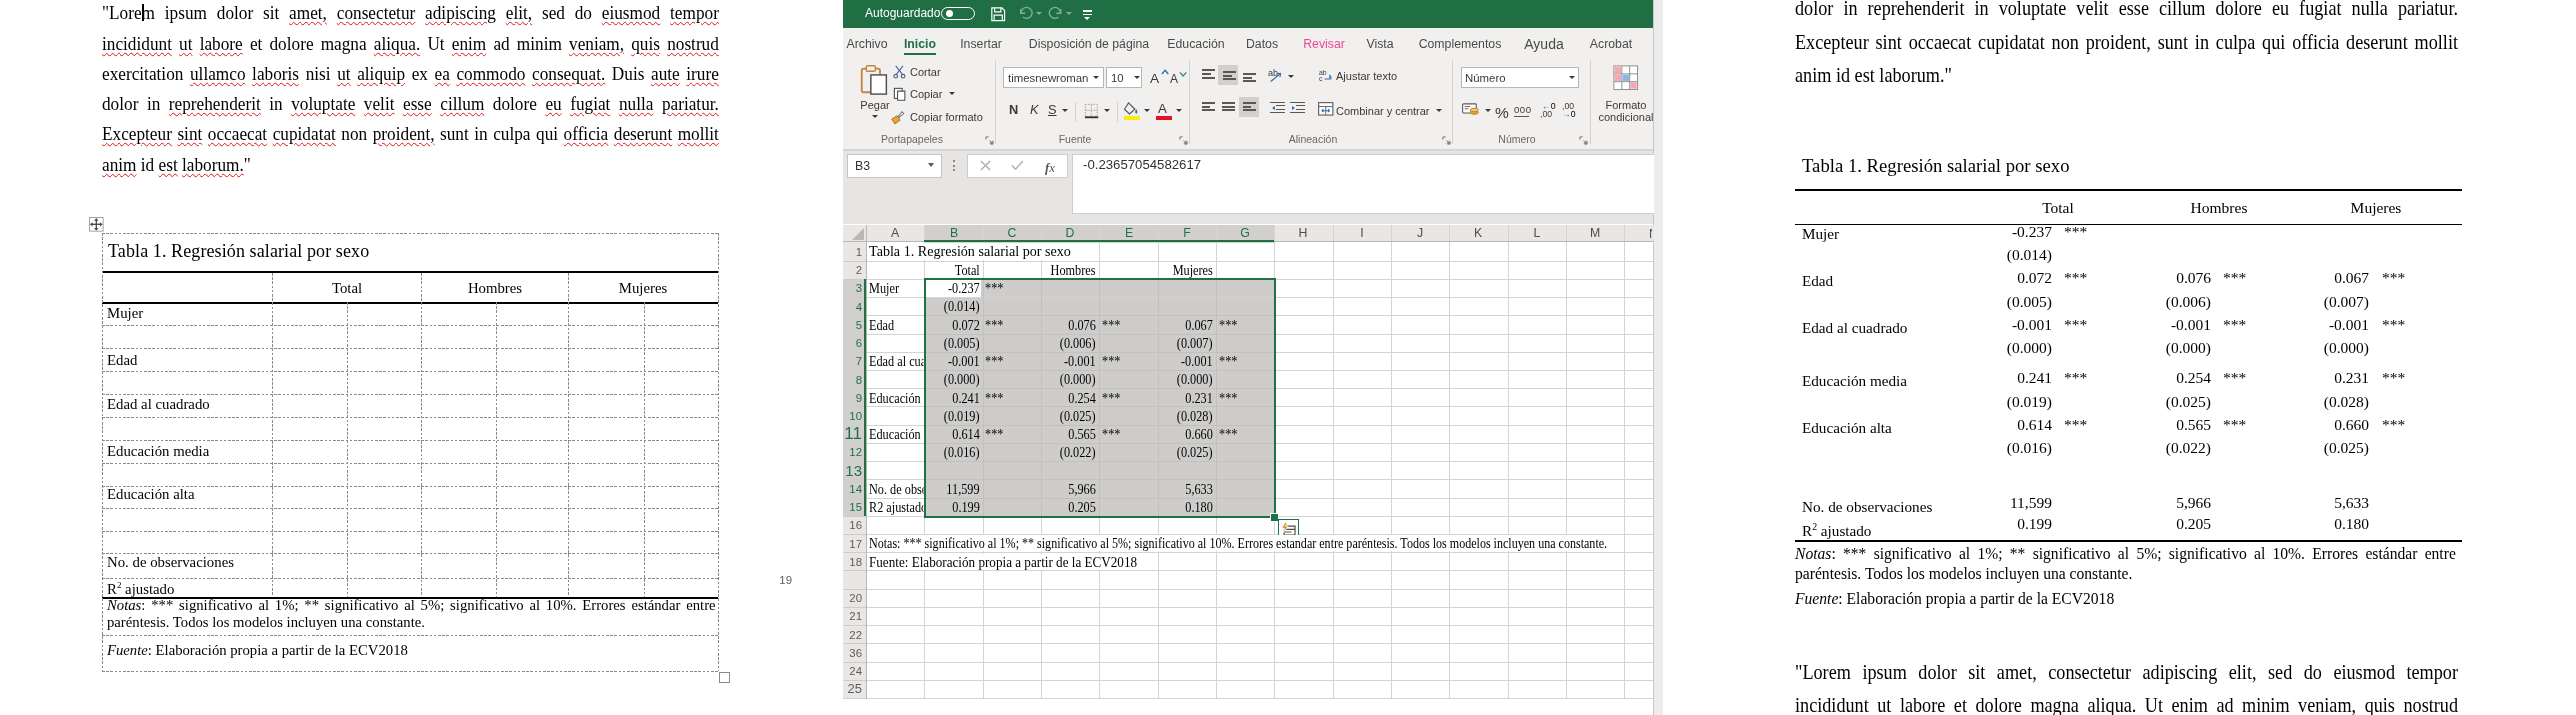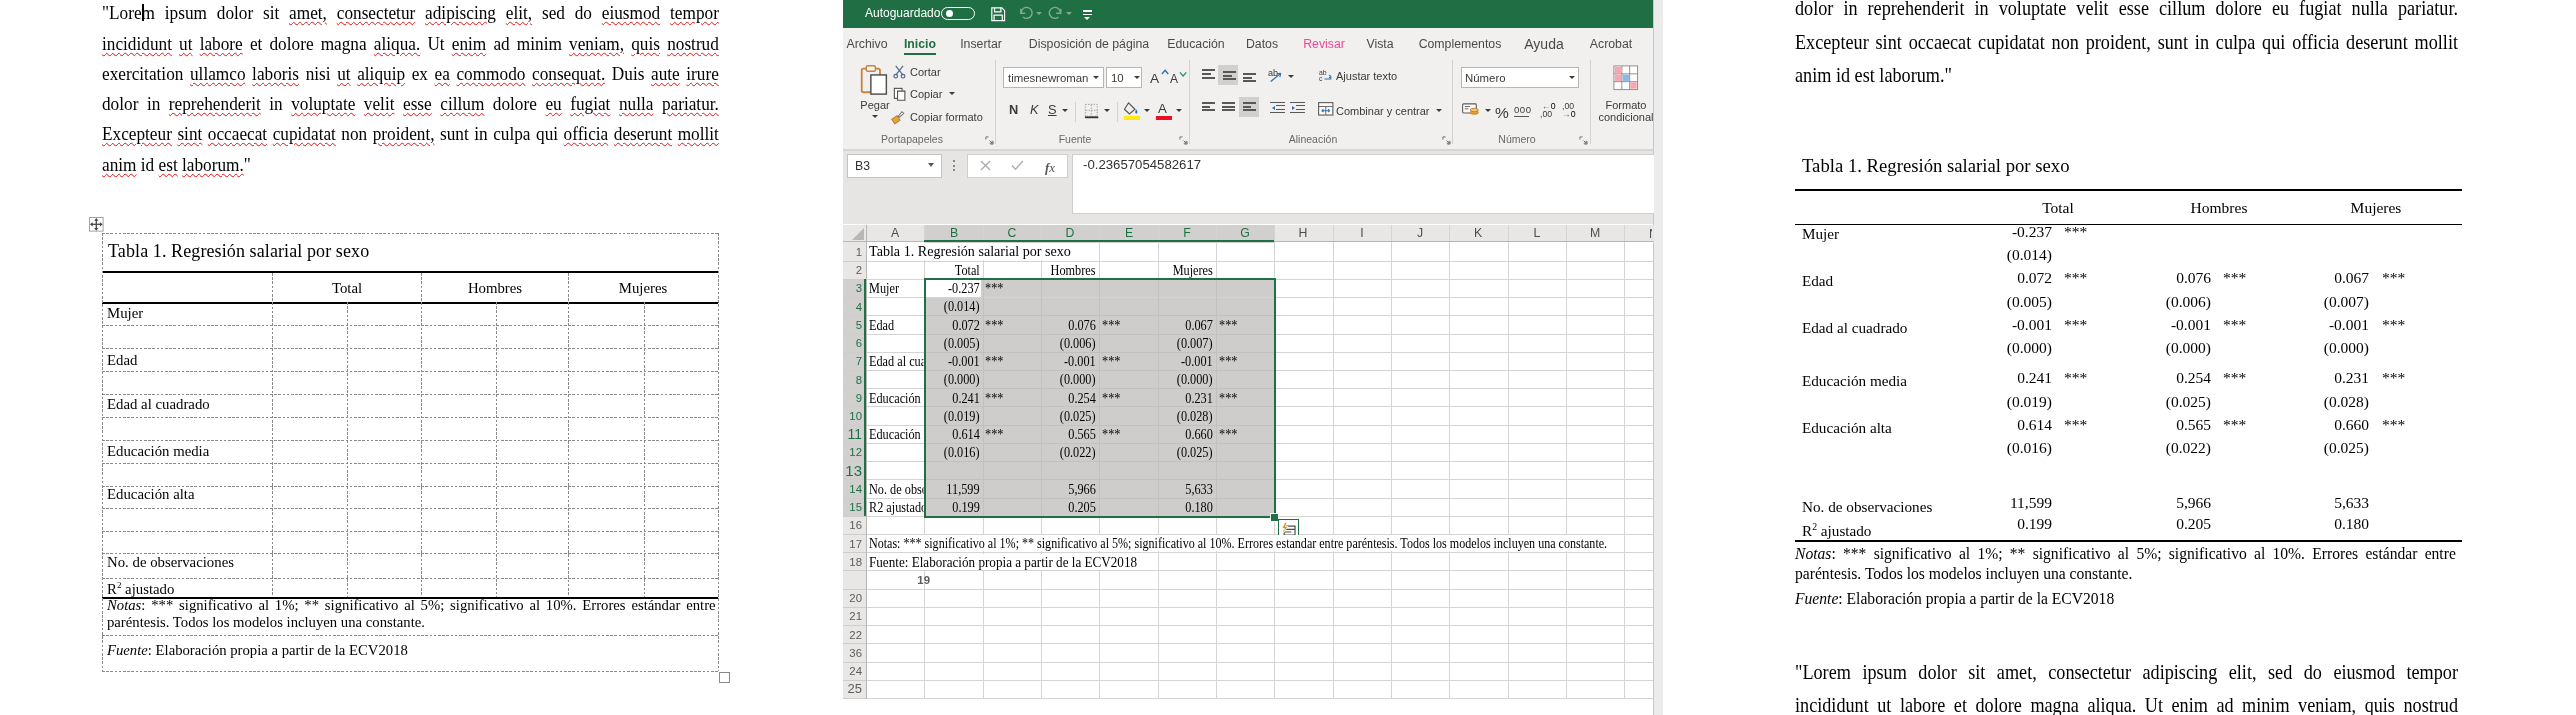--- a/index.html
+++ b/index.html
@@ -414,29 +414,29 @@
 <div style="position:absolute;top:246px;font-family:'Liberation Sans', sans-serif;font-size:11.4px;line-height:12.8px;color:#5f5d5b;white-space:nowrap;font-weight:normal;right:1714px;">1</div>
 <div style="position:absolute;top:264px;font-family:'Liberation Sans', sans-serif;font-size:11.4px;line-height:12.8px;color:#5f5d5b;white-space:nowrap;font-weight:normal;right:1714px;">2</div>
 <div style="position:absolute;top:282px;font-family:'Liberation Sans', sans-serif;font-size:11.4px;line-height:12.8px;color:#1e7145;white-space:nowrap;font-weight:normal;right:1714px;">3</div>
 <div style="position:absolute;top:301px;font-family:'Liberation Sans', sans-serif;font-size:11.4px;line-height:12.8px;color:#1e7145;white-space:nowrap;font-weight:normal;right:1714px;">4</div>
 <div style="position:absolute;top:319px;font-family:'Liberation Sans', sans-serif;font-size:11.4px;line-height:12.8px;color:#1e7145;white-space:nowrap;font-weight:normal;right:1714px;">5</div>
 <div style="position:absolute;top:337px;font-family:'Liberation Sans', sans-serif;font-size:11.4px;line-height:12.8px;color:#1e7145;white-space:nowrap;font-weight:normal;right:1714px;">6</div>
 <div style="position:absolute;top:355px;font-family:'Liberation Sans', sans-serif;font-size:11.4px;line-height:12.8px;color:#1e7145;white-space:nowrap;font-weight:normal;right:1714px;">7</div>
 <div style="position:absolute;top:374px;font-family:'Liberation Sans', sans-serif;font-size:11.4px;line-height:12.8px;color:#1e7145;white-space:nowrap;font-weight:normal;right:1714px;">8</div>
 <div style="position:absolute;top:392px;font-family:'Liberation Sans', sans-serif;font-size:11.4px;line-height:12.8px;color:#1e7145;white-space:nowrap;font-weight:normal;right:1714px;">9</div>
 <div style="position:absolute;top:410px;font-family:'Liberation Sans', sans-serif;font-size:11.4px;line-height:12.8px;color:#1e7145;white-space:nowrap;font-weight:normal;right:1714px;">10</div>
-<div style="position:absolute;top:428px;font-family:'Liberation Sans', sans-serif;font-size:14px;line-height:12.8px;color:#1e7145;white-space:nowrap;font-weight:normal;right:1714px;">11</div>
+<div style="position:absolute;top:428px;font-family:'Liberation Sans', sans-serif;font-size:17px;line-height:12.8px;color:#1e7145;white-space:nowrap;font-weight:normal;right:1714px;">11</div>
 <div style="position:absolute;top:446px;font-family:'Liberation Sans', sans-serif;font-size:11.4px;line-height:12.8px;color:#1e7145;white-space:nowrap;font-weight:normal;right:1714px;">12</div>
 <div style="position:absolute;top:465px;font-family:'Liberation Sans', sans-serif;font-size:15px;line-height:12.8px;color:#1e7145;white-space:nowrap;font-weight:normal;right:1714px;">13</div>
 <div style="position:absolute;top:483px;font-family:'Liberation Sans', sans-serif;font-size:11.4px;line-height:12.8px;color:#1e7145;white-space:nowrap;font-weight:normal;right:1714px;">14</div>
 <div style="position:absolute;top:501px;font-family:'Liberation Sans', sans-serif;font-size:11.4px;line-height:12.8px;color:#1e7145;white-space:nowrap;font-weight:normal;right:1714px;">15</div>
 <div style="position:absolute;top:519px;font-family:'Liberation Sans', sans-serif;font-size:11.4px;line-height:12.8px;color:#5f5d5b;white-space:nowrap;font-weight:normal;right:1714px;">16</div>
 <div style="position:absolute;top:538px;font-family:'Liberation Sans', sans-serif;font-size:11.4px;line-height:12.8px;color:#5f5d5b;white-space:nowrap;font-weight:normal;right:1714px;">17</div>
 <div style="position:absolute;top:556px;font-family:'Liberation Sans', sans-serif;font-size:11.4px;line-height:12.8px;color:#5f5d5b;white-space:nowrap;font-weight:normal;right:1714px;">18</div>
-<div style="position:absolute;top:574px;font-family:'Liberation Sans', sans-serif;font-size:11.4px;line-height:12.8px;color:#5f5d5b;white-space:nowrap;font-weight:bold;right:1646px;margin-left:48px;">19</div>
+<div style="position:absolute;top:574px;font-family:'Liberation Sans', sans-serif;font-size:11.4px;line-height:12.8px;color:#5f5d5b;white-space:nowrap;font-weight:normal;right:1784px;margin-left:48px;">19</div>
 <div style="position:absolute;top:592px;font-family:'Liberation Sans', sans-serif;font-size:11.4px;line-height:12.8px;color:#5f5d5b;white-space:nowrap;font-weight:normal;right:1714px;">20</div>
 <div style="position:absolute;top:610px;font-family:'Liberation Sans', sans-serif;font-size:11.4px;line-height:12.8px;color:#5f5d5b;white-space:nowrap;font-weight:normal;right:1714px;">21</div>
 <div style="position:absolute;top:629px;font-family:'Liberation Sans', sans-serif;font-size:11.4px;line-height:12.8px;color:#5f5d5b;white-space:nowrap;font-weight:normal;right:1714px;">22</div>
 <div style="position:absolute;top:647px;font-family:'Liberation Sans', sans-serif;font-size:11.4px;line-height:12.8px;color:#5f5d5b;white-space:nowrap;font-weight:normal;right:1714px;">36</div>
 <div style="position:absolute;top:665px;font-family:'Liberation Sans', sans-serif;font-size:11.4px;line-height:12.8px;color:#5f5d5b;white-space:nowrap;font-weight:normal;right:1714px;">24</div>
 <div style="position:absolute;top:683px;font-family:'Liberation Sans', sans-serif;font-size:13px;line-height:12.8px;color:#5f5d5b;white-space:nowrap;font-weight:normal;right:1714px;">25</div>
 <div style="position:absolute;left:864px;top:279px;width:2.4px;height:237px;background:#1e7145;"></div>
 <div style="position:absolute;left:925px;top:280px;width:56px;height:17.3px;background:#fff;"></div>
 <div style="position:absolute;left:924px;top:278px;width:352px;height:240px;border:2px solid #1e7145;"></div>
 <div style="position:absolute;left:1270px;top:513px;width:8.7px;height:8.7px;background:#fff;"></div>

